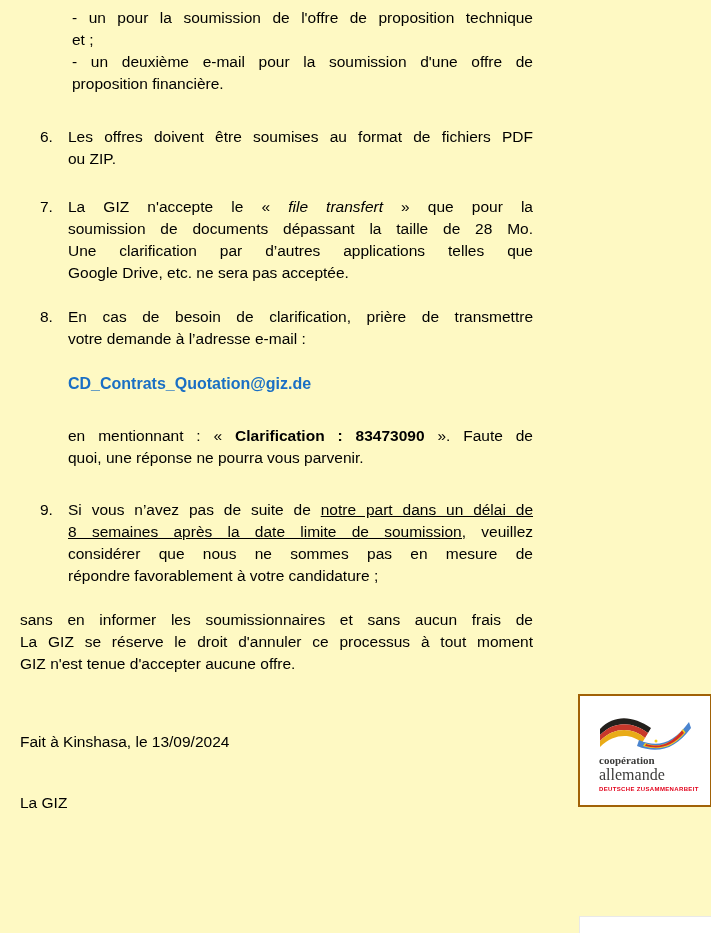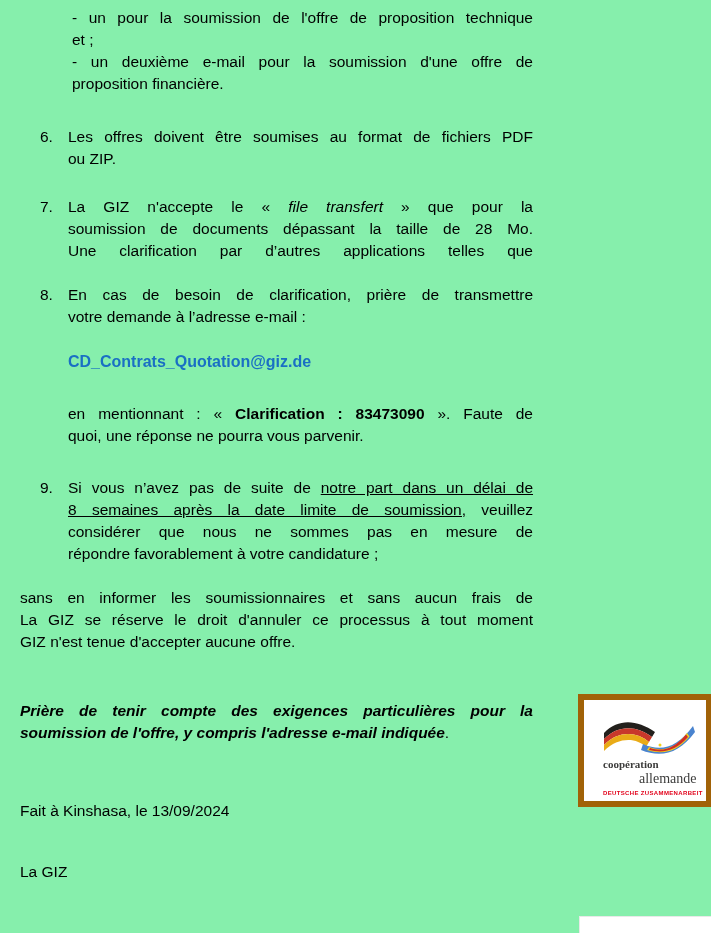--- a/index.html
+++ b/index.html
@@ -1,17 +1,17 @@
 <!DOCTYPE html>
 <html style="--link: #1a6fc4; --logored: #e2001a;"><head>
 <meta charset="utf-8">
 <style>
   html,body { margin:0; padding:0; background:#ffffff; }
   .page {
-    position:relative; width:711px; height:933px; background:#86efac;
+    position:relative; width:711px; height:933px; background:#fef9c3;
     font-family:"Liberation Sans","DejaVu Sans",sans-serif;
     font-size:15.5px; line-height:22px; color:#000; overflow:hidden;
   }
   .content { position:absolute; left:20px; top:7px; width:513px; }
   .indent { margin-left:52px; width:461px; }
   .jline { text-align:justify; text-align-last:justify; white-space:nowrap; }
   .jline * { white-space:normal; }
   .jline, .lline { min-height:22px; }
   .lline { text-align:left; }
   .list-item { display:flex; }
@@ -27,31 +27,31 @@
   .m-item7 { margin-top:26px; }
   .m-item8 { margin-top:22px; }
   .m-item9 { margin-top:30px; }
   .m-cancel { margin-top:22px; }
   .m-notice { margin-top:47px; font-weight:bold; font-style:italic; }
   .m-notice .plain { font-weight:normal; font-style:normal; }
   .m-date { margin-top:56px; }
   .m-sig { margin-top:39px; }
   .logo-box {
     position:absolute; left:578px; top:694px; right:-1px; height:113px;
-    background:#fff; border:6px solid #a16207; box-sizing:border-box;
+    background:#fff; border:2px solid #a16207; box-sizing:border-box;
   }
   .logo-inner { position:absolute; left:19px; top:20px; }
   .logo-ribbon { display:block; }
   .logo-coop {
     font-family:"Liberation Serif","DejaVu Serif",serif;
     font-size:11px; line-height:12px; color:#3c3c3b; margin-top:2px; font-weight:bold;
   }
   .logo-allemande {
     font-family:"Liberation Serif","DejaVu Serif",serif;
-    font-size:14px; line-height:17px; color:#3c3c3b;margin-left:36px;
+    font-size:16px; line-height:17px; color:#3c3c3b;
   }
   .logo-sub {
     font-size:6px; line-height:8px; letter-spacing:0.35px; font-weight:bold;
     color:var(--logored,#e2001a); margin-top:2px;
   }
   .partial-box {
     position:absolute; left:579px; top:916px; right:-2px; bottom:-2px;
     background:#fff; border:1px solid #e9e9e9;
   }
 </style>
@@ -75,20 +75,21 @@
         <div class="lline">ou ZIP.</div>
       </div>
     </div>
 
     <div class="list-item m-item7">
       <div class="num">7.</div>
       <div class="body">
         <div class="jline"><span>La GIZ n'accepte le « </span><span class="it">file transfert</span><span> » que pour la</span></div>
         <div class="jline">soumission de documents dépassant la taille de 28 Mo.</div>
         <div class="jline">Une clarification par d’autres applications telles que</div>
+        <div class="lline">Google Drive, etc. ne sera pas acceptée.</div>
       </div>
     </div>
 
     <div class="list-item m-item8">
       <div class="num">8.</div>
       <div class="body">
         <div class="jline">En cas de besoin de clarification, prière de transmettre</div>
         <div class="lline">votre demande à l’adresse e-mail :</div>
         <div class="email-line"><a class="email-link">CD_Contrats_Quotation@giz.de</a></div>
         <div class="jline after-email"><span>en mentionnant : « </span><span class="bd">Clarification : 83473090</span><span> ». Faute de</span></div>
@@ -105,24 +106,20 @@
         <div class="lline">répondre favorablement à votre candidature ;</div>
       </div>
     </div>
 
     <div class="m-cancel">
       <div class="jline">sans en informer les soumissionnaires et sans aucun frais de</div>
       <div class="jline">La GIZ se réserve le droit d'annuler ce processus à tout moment</div>
       <div class="lline">GIZ n'est tenue d'accepter aucune offre.</div>
     </div>
 
-    <div class="m-notice">
-      <div class="jline">Prière de tenir compte des exigences particulières pour la</div>
-      <div class="lline"><span>soumission de l'offre, y compris l'adresse e-mail indiquée</span><span class="plain">.</span></div>
-    </div>
 
     <div class="m-date lline">Fait à Kinshasa, le 13/09/2024</div>
 
     <div class="m-sig lline">La GIZ</div>
   </div>
 
   <div class="logo-box">
     <div class="logo-inner">
       <svg class="logo-ribbon" width="93" height="36" viewBox="0 0 93 36">
 

